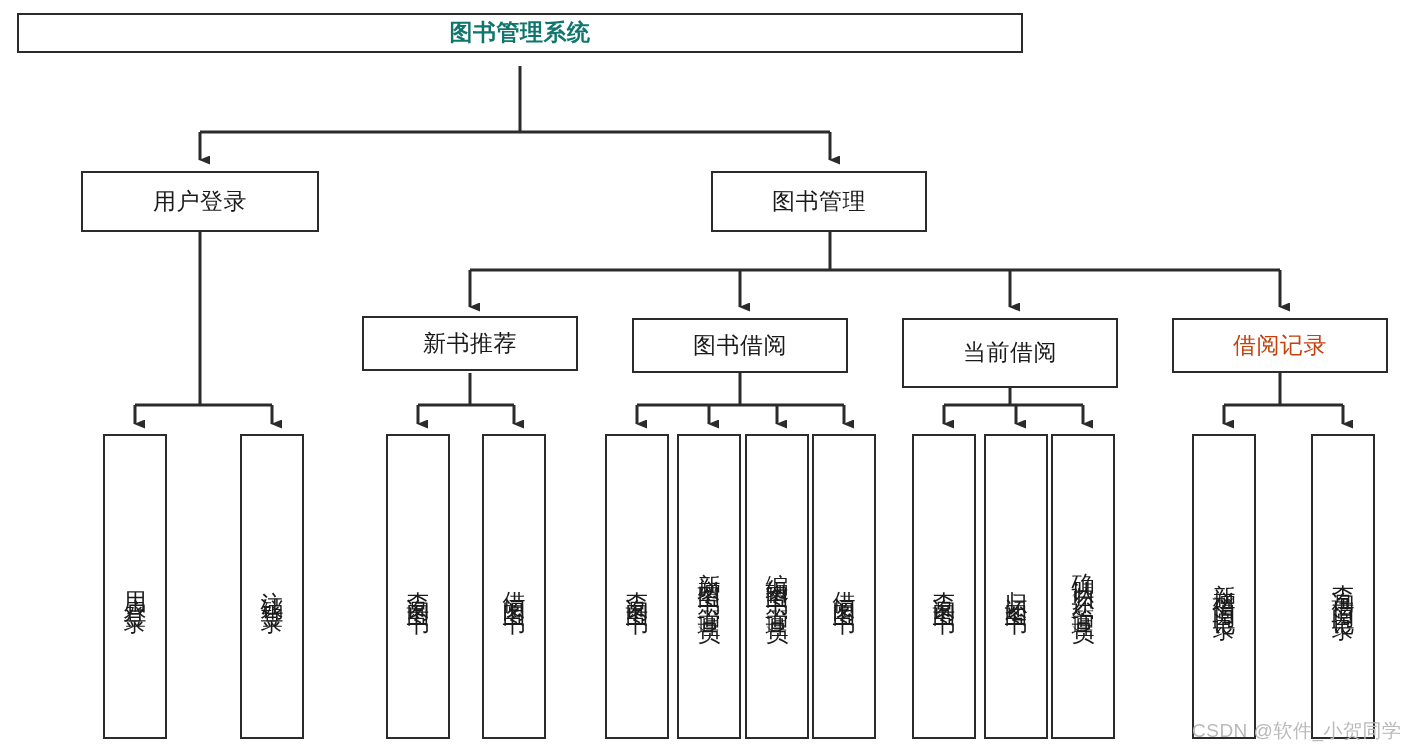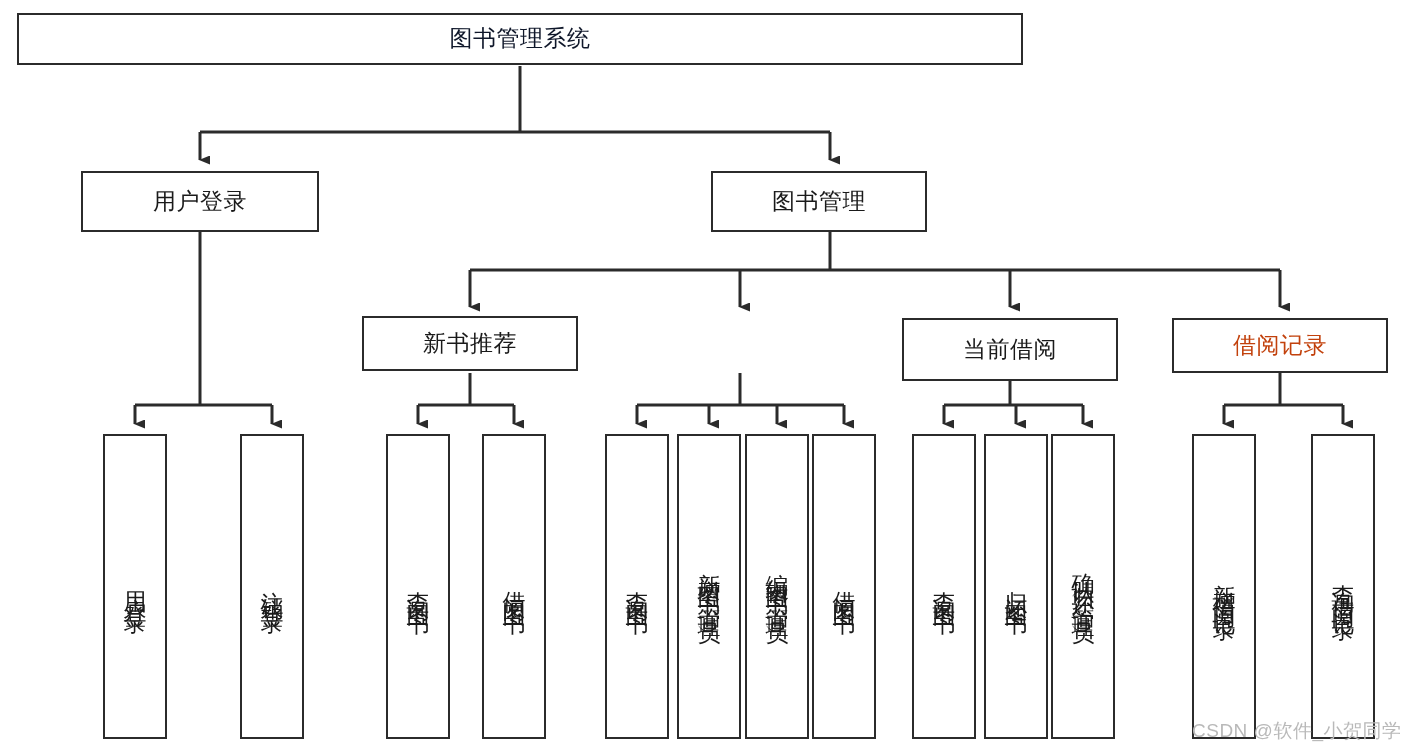--- a/index.html
+++ b/index.html
@@ -115,35 +115,38 @@
       <path d="M1016,405 L1016,424" marker-end="url(#arrow)"></path>
       <path d="M1083,405 L1083,424" marker-end="url(#arrow)"></path>
 
       <path d="M1280,373 L1280,405"></path>
       <path d="M1224,405 L1343,405"></path>
       <path d="M1224,405 L1224,424" marker-end="url(#arrow)"></path>
       <path d="M1343,405 L1343,424" marker-end="url(#arrow)"></path>
     </g>
   </svg>
 
-  <div class="node node-h node-root" style="left: 17px; top: 13px; width: 1006px; height: 52px; border-color: rgb(43, 43, 43); background: rgb(255, 255, 255); color: #0f172a;">
+  <div class="node node-h node-root" style="left: 17px; top: 13px; width: 1006px; height: 40px; border-color: rgb(43, 43, 43); background: rgb(255, 255, 255); color: #0f766e; font-weight: bold;">
     <span>图书管理系统</span>
   </div>
 
   <div class="node node-h" style="left: 81px; top: 171px; width: 238px; height: 61px; border-color: rgb(43, 43, 43); background: rgb(255, 255, 255); color: rgb(26, 26, 26);">
     <span>用户登录</span>
   </div>
   <div class="node node-h" style="left: 711px; top: 171px; width: 216px; height: 61px; border-color: rgb(43, 43, 43); background: rgb(255, 255, 255); color: rgb(26, 26, 26);">
     <span>图书管理</span>
   </div>
 
   <div class="node node-h" style="left: 362px; top: 316px; width: 216px; height: 55px; border-color: rgb(43, 43, 43); background: rgb(255, 255, 255); color: rgb(26, 26, 26);">
     <span>新书推荐</span>
   </div>
-  <div class="node node-h" style="left: 902px; top: 318px; width: 216px; height: 63px; border-color: rgb(43, 43, 43); background: rgb(255, 255, 255); color: rgb(26, 26, 26);">
+  <div class="node node-h" style="left: 632px; top: 318px; width: 216px; height: 55px; border-color: rgb(43, 43, 43); background: rgb(255, 255, 255); color: rgb(26, 26, 26);">
+    <span>图书借阅</span>
+  </div>
+  <div class="node node-h" style="left: 902px; top: 318px; width: 216px; height: 70px; border-color: rgb(43, 43, 43); background: rgb(255, 255, 255); color: rgb(26, 26, 26);">
     <span>当前借阅</span>
   </div>
   <div class="node node-h" style="left: 1172px; top: 318px; width: 216px; height: 55px; border-color: rgb(43, 43, 43); background: rgb(255, 255, 255); color: #c2410c;">
     <span>借阅记录</span>
   </div>
 
   <div class="node node-v" style="left: 103px; top: 434px; width: 64px; height: 305px; border-color: rgb(43, 43, 43); background: rgb(255, 255, 255); color: rgb(26, 26, 26);">
     <span class="vtext">用户登录</span>
   </div>
   <div class="node node-v" style="left: 240px; top: 434px; width: 64px; height: 305px; border-color: rgb(43, 43, 43); background: rgb(255, 255, 255); color: rgb(26, 26, 26);">

